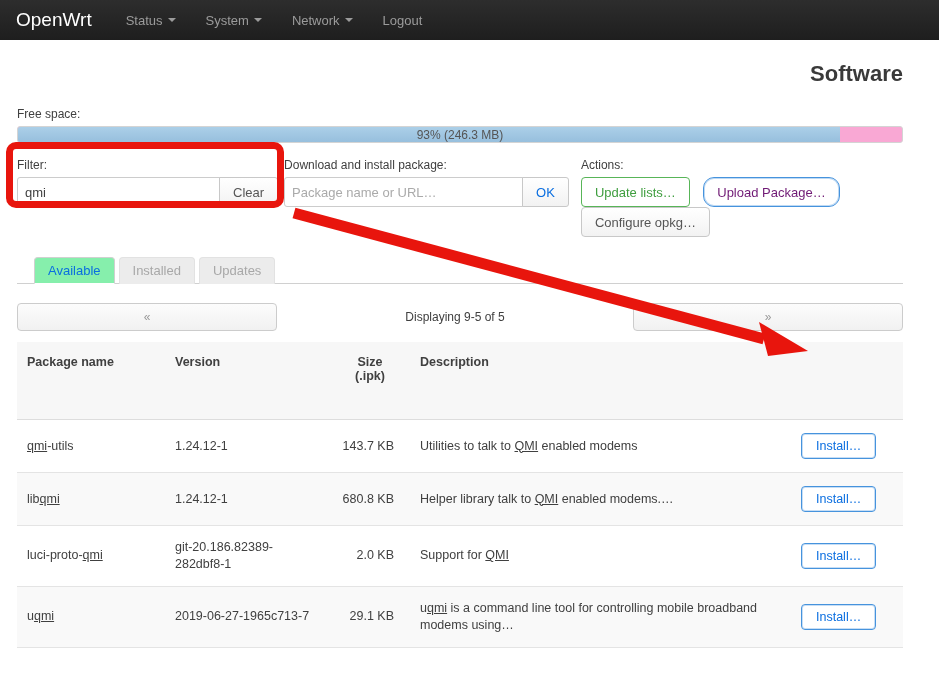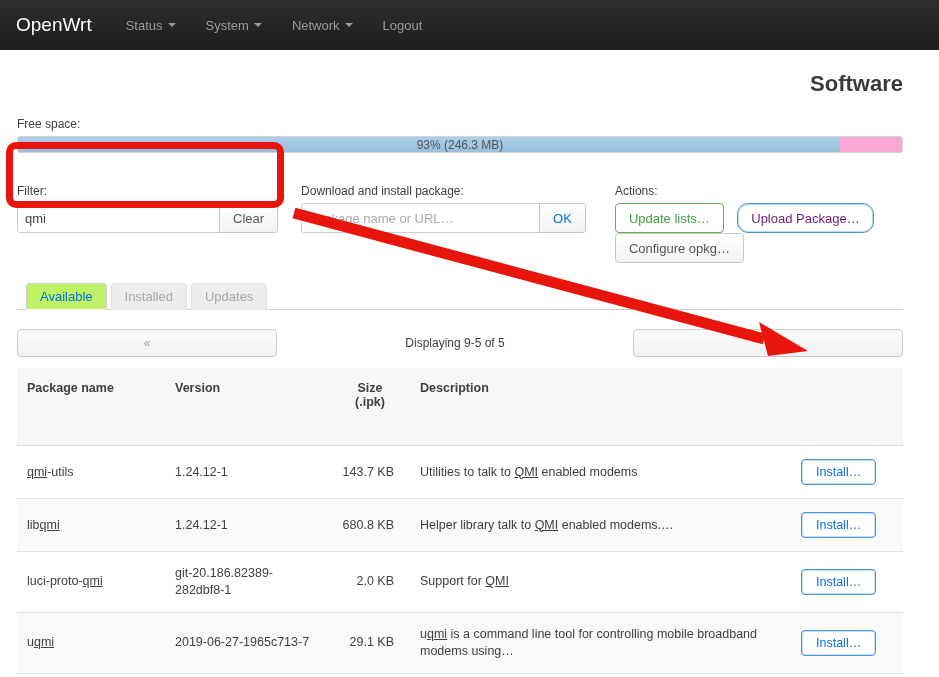--- a/index.html
+++ b/index.html
@@ -1,51 +1,51 @@
 <!DOCTYPE html>
 <html><head>
 <meta charset="utf-8">
 <style>
   * { margin: 0; padding: 0; box-sizing: border-box; }
   html, body { width: 939px; height: 677px; background: #fff; font-family: "Liberation Sans", sans-serif; color: #404040; overflow: hidden; }
 
   
-  .navbar { height: 50px; background: linear-gradient(#2d2d2d, #1e1e1e); display: flex; align-items: center; padding: 0 16px; }
+  .navbar { height: 40px; background: linear-gradient(#2d2d2d, #1e1e1e); display: flex; align-items: center; padding: 0 16px; }
   .brand { color: #fff; font-size: 19px; margin-right: 34px; text-decoration: none; }
   .nav-item { color: #9b9b9b; font-size: 13px; margin-right: 30px; text-decoration: none; display: inline-flex; align-items: center; gap: 5px; cursor: pointer; }
   .caret { width: 0; height: 0; border-left: 4px solid transparent; border-right: 4px solid transparent; border-top: 4px solid #9b9b9b; display: inline-block; }
 
   
   .container { width: 886px; margin-left: 17px; position: relative; }
   h1 { font-size: 22px; font-weight: bold; color: #3a3a3a; padding: 21px 0 20px 0; text-align: right; }
   .small-label { font-size: 12px; color: #404040; margin-bottom: 5px; }
 
   
   .progress { position: relative; height: 17px; border: 1px solid #d4d4d4; border-radius: 3px; background: #f9a8d4; overflow: hidden; }
   .progress-fill { height: 100%; background: linear-gradient(#abcfe8, #97bfdd); }
   .progress-text { position: absolute; top: 0; left: 0; right: 0; text-align: center; font-size: 12px; line-height: 16px; color: #555; }
 
   
-  .controls { display: flex; margin-top: 31px; align-items: flex-start; gap: 17px; }
+  .controls { display: flex; margin-top: 15px; align-items: flex-start; }
   .ctl-group { margin-right: 12px; }
   .input-group { display: flex; }
   input[type="text"] { height: 30px; border: 1px solid #ccc; border-radius: 3px 0 0 3px; padding: 0 7px; font-size: 13px; color: #404040; font-family: "Liberation Sans", sans-serif; outline: none; }
   input::placeholder { color: #aaa; }
   .btn { height: 30px; padding: 0 13px; font-size: 13px; font-family: "Liberation Sans", sans-serif; background: linear-gradient(#ffffff, #f2f2f2); border: 1px solid #c8c8c8; border-radius: 4px; color: #555; cursor: pointer; }
   .btn-append { border-radius: 0 3px 3px 0; margin-left: -1px; }
   .btn-ok { color: #0a6ee0; }
   .btn-success { color: #3f9e3f; border-color: #58b558; background: #fff; margin-right: 9px; }
   .btn-primary { color: #701a75; border-color: #4693dd; background: #fff; margin-right: 9px; box-shadow: 0 0 0 1px rgba(70,147,221,.35) inset; border-radius: 11px; }
   .filter-input { width: 203px; }
   .dl-input { width: 239px; }
 
   
   .tabs { margin-top: 19px; border-bottom: 1px solid #d0d0d0; padding-left: 9px; display: flex; }
   .tab { font-size: 13px; padding: 5px 13px; margin-right: 4px; border: 1px solid #e2e2e2; border-bottom: none; border-radius: 4px 4px 0 0; background: #ececec; color: #a8a8a8; cursor: pointer; position: relative; top: 1px; }
-  .tab.active { background: #bef264; color: #0a6ee0; border-color: #d0d0d0; border-bottom: 1px solid #fff; }
+  .tab.active { background: #86efac; color: #0a6ee0; border-color: #d0d0d0; border-bottom: 1px solid #fff; margin-left: 8px; }
 
   
   .pager { display: flex; align-items: center; margin-top: 19px; }
   .pager-btn { width: 260px; height: 28px; font-size: 12px; color: #9a9a9a; background: linear-gradient(#fcfcfc, #f1f1f1); border: 1px solid #ccc; border-radius: 4px; cursor: pointer; }
   .pager-btn.next { width: 270px; }
   .pager-status { flex: 1; text-align: center; font-size: 12px; color: #404040; }
 
   
   table { width: 100%; border-collapse: collapse; margin-top: 11px; font-size: 12.5px; color: #404040; }
   thead tr { background: #f7f7f7; }

